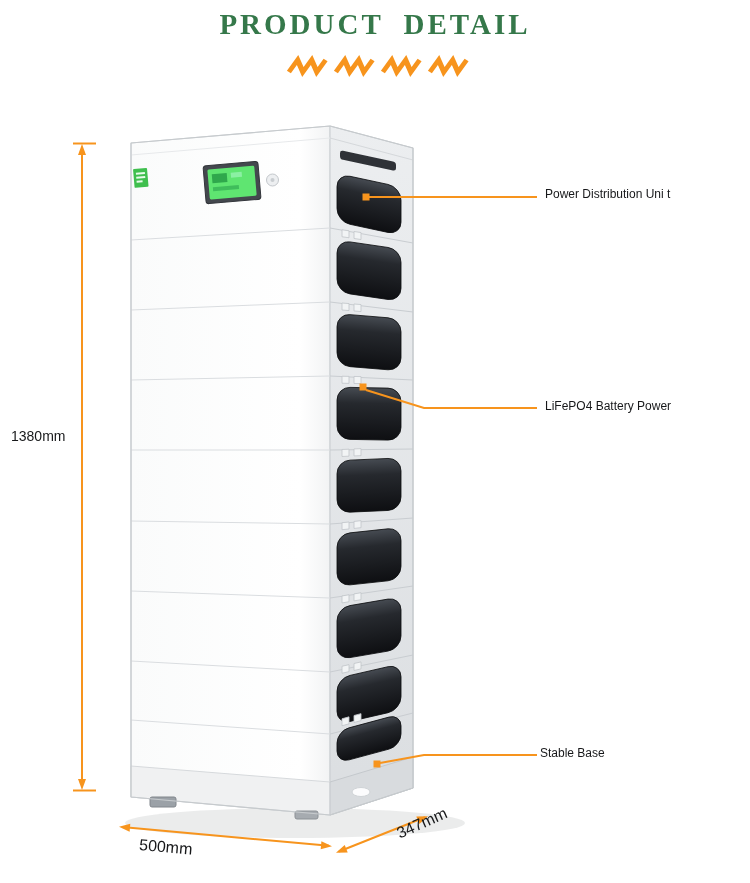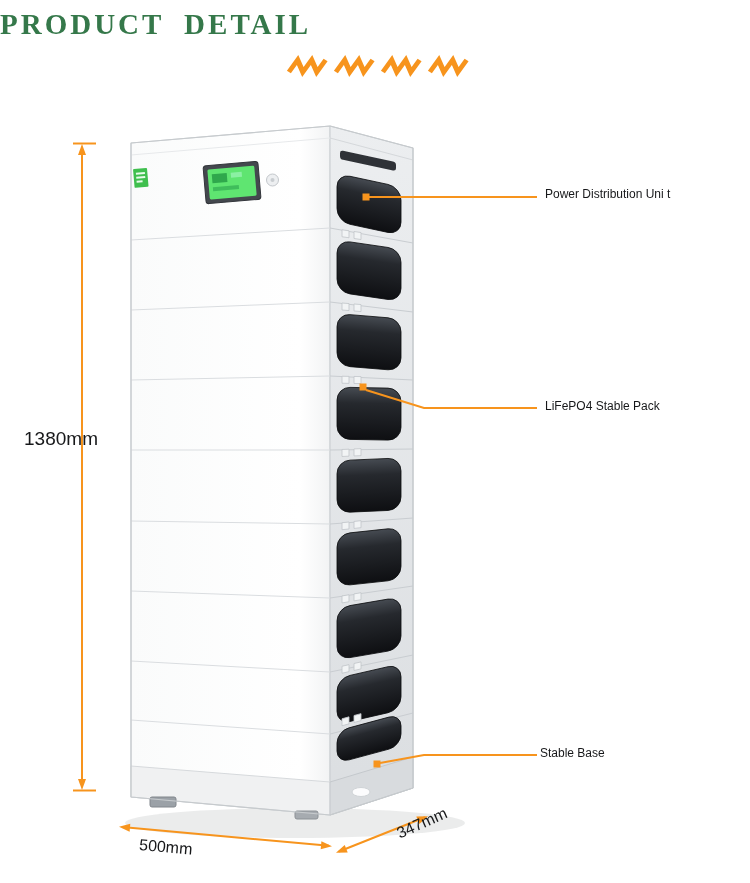--- a/index.html
+++ b/index.html
@@ -3,31 +3,31 @@
 <meta charset="utf-8">
 <style>
   html,body{margin:0;padding:0}
   body{
     width:750px;height:883px;position:relative;overflow:hidden;
     background:#ffffff;font-family:"Liberation Sans",sans-serif;
   }
   #scene{position:absolute;left:0;top:0}
   h1.title{
     position:absolute;left:0;right:0;top:8px;margin:0;
-    text-align:left;color:#35784A;
+    text-align:center;color:#35784A;
     font-family:"Liberation Serif",serif;font-weight:700;font-size:29px;
     letter-spacing:3px;word-spacing:10px;
   }
   .lbl{
     position:absolute;color:#17181a;white-space:nowrap;
     font-family:"Liberation Sans",sans-serif;
   }
   .callout-lbl{font-size:12px}
   .dim-lbl{font-size:16px}
-  #t-height{left:20px;top:428px;width:82px;text-align:center;font-size:19px}
+  #t-height{left:11px;top:428px;width:82px;text-align:left;font-size:14px}
   #t-width{left:140px;top:836px;transform:rotate(5deg);transform-origin:left top}
   #t-depth{left:394px;top:826px;transform:rotate(-24deg);transform-origin:left top}
   #c-0{left:545px;top:187px}
   #c-1{left:545px;top:399px}
   #c-2{left:540px;top:746px}
 </style>
 </head>
 <body>
 
 <h1 class="title">PRODUCT DETAIL</h1>
@@ -195,14 +195,14 @@
     <rect x="373.5" y="760.5" width="7" height="7" fill="#F7941D" stroke="none"></rect>
     <path d="M380,763 L424,755 L537,755"></path>
   </g>
 </svg>
 
 <div class="lbl dim-lbl" id="t-height">1380mm</div>
 <div class="lbl dim-lbl" id="t-width">500mm</div>
 <div class="lbl dim-lbl" id="t-depth">347mm</div>
 
 <div class="lbl callout-lbl" id="c-0">Power Distribution Uni t</div>
-<div class="lbl callout-lbl" id="c-1">LiFePO4 Stable Pack</div>
+<div class="lbl callout-lbl" id="c-1">LiFePO4 Battery Power</div>
 <div class="lbl callout-lbl" id="c-2">Stable Base</div>
 
 </body></html>

